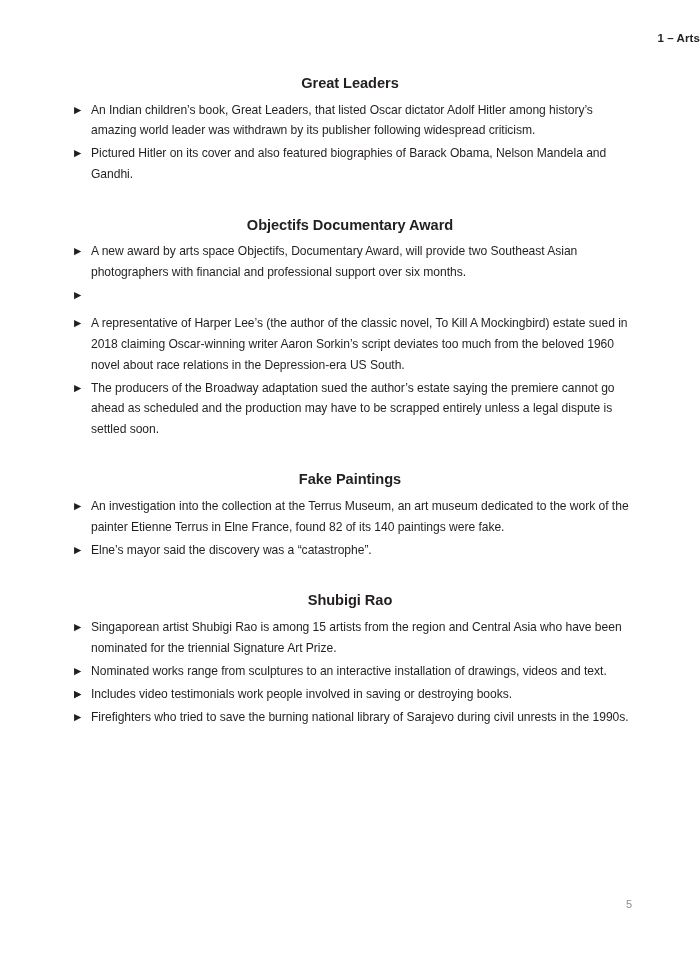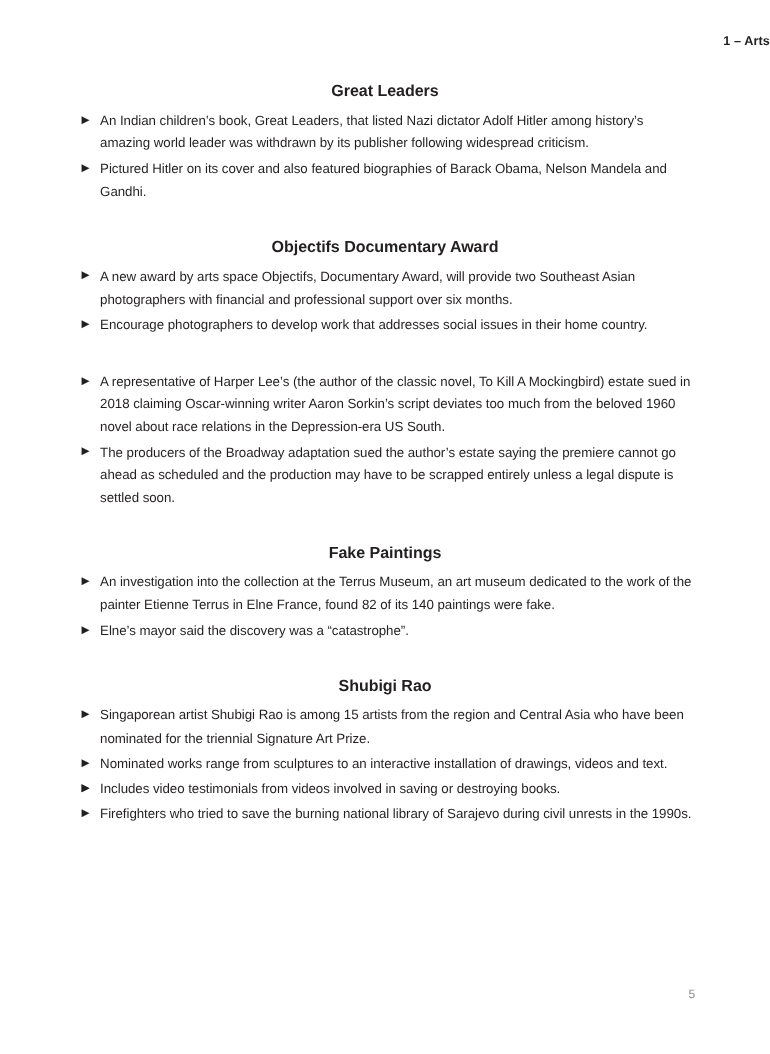--- a/index.html
+++ b/index.html
@@ -104,39 +104,38 @@
 
   <div class="page-header">1 – Arts</div>
 
   <div class="content">
 
     <div class="section">
       <h2 class="section-heading">Great Leaders</h2>
       <ul class="bullet-list">
         <li class="bullet-item">
           <span class="bullet-marker">▶</span>
-          <span>An Indian children’s book, Great Leaders, that listed Nazi dictator Adolf Hitler among history’s amazing world leader was withdrawn by its publisher following widespread criticism.</span>
+          <span>An Indian children’s book, Great Leaders, that listed Oscar dictator Adolf Hitler among history’s amazing world leader was withdrawn by its publisher following widespread criticism.</span>
         </li>
         <li class="bullet-item">
           <span class="bullet-marker">▶</span>
           <span>Pictured Hitler on its cover and also featured biographies of Barack Obama, Nelson Mandela and Gandhi.</span>
         </li>
       </ul>
     </div>
 
     <div class="section">
       <h2 class="section-heading">Objectifs Documentary Award</h2>
       <ul class="bullet-list">
         <li class="bullet-item">
           <span class="bullet-marker">▶</span>
           <span>A new award by arts space Objectifs, Documentary Award, will provide two Southeast Asian photographers with financial and professional support over six months.</span>
         </li>
         <li class="bullet-item">
           <span class="bullet-marker">▶</span>
-          <span>Encourage photographers to develop work that addresses social issues in their home country.</span>
         </li>
       </ul>
     </div>
 
     <div class="section">
       <ul class="bullet-list">
         <li class="bullet-item">
           <span class="bullet-marker">▶</span>
           <span>A representative of Harper Lee’s (the author of the classic novel, To Kill A Mockingbird) estate sued in 2018 claiming Oscar-winning writer Aaron Sorkin’s script deviates too much from the beloved 1960 novel about race relations in the Depression-era US South.</span>
         </li>
@@ -170,21 +169,21 @@
         </li>
         <li class="bullet-item">
           <span class="bullet-marker">▶</span>
           <span>Nominated works range from sculptures to an interactive installation of drawings, videos and text.</span>
         </li>
         <li class="bullet-item">
           <span class="bullet-marker">▶</span>
         </li>
         <li class="bullet-item">
           <span class="bullet-marker">▶</span>
-          <span>Includes video testimonials from videos involved in saving or destroying books.</span>
+          <span>Includes video testimonials work people involved in saving or destroying books.</span>
         </li>
         <li class="bullet-item">
           <span class="bullet-marker">▶</span>
           <span>Firefighters who tried to save the burning national library of Sarajevo during civil unrests in the 1990s.</span>
         </li>
       </ul>
     </div>
 
   </div>
 

